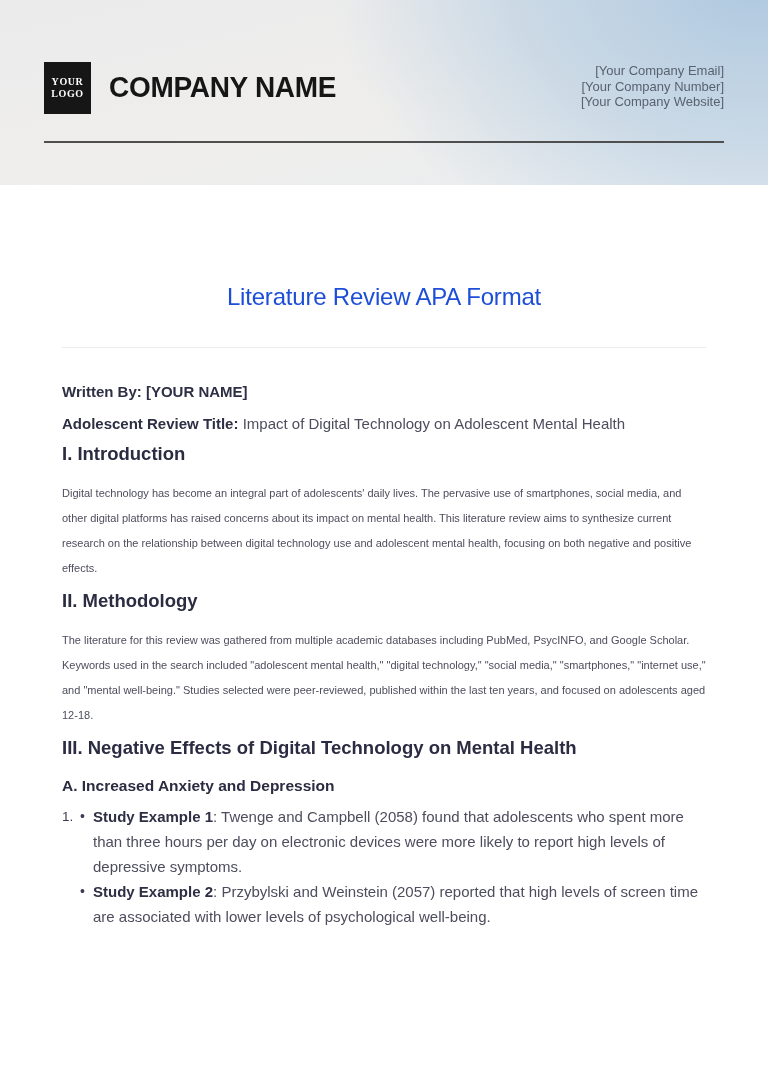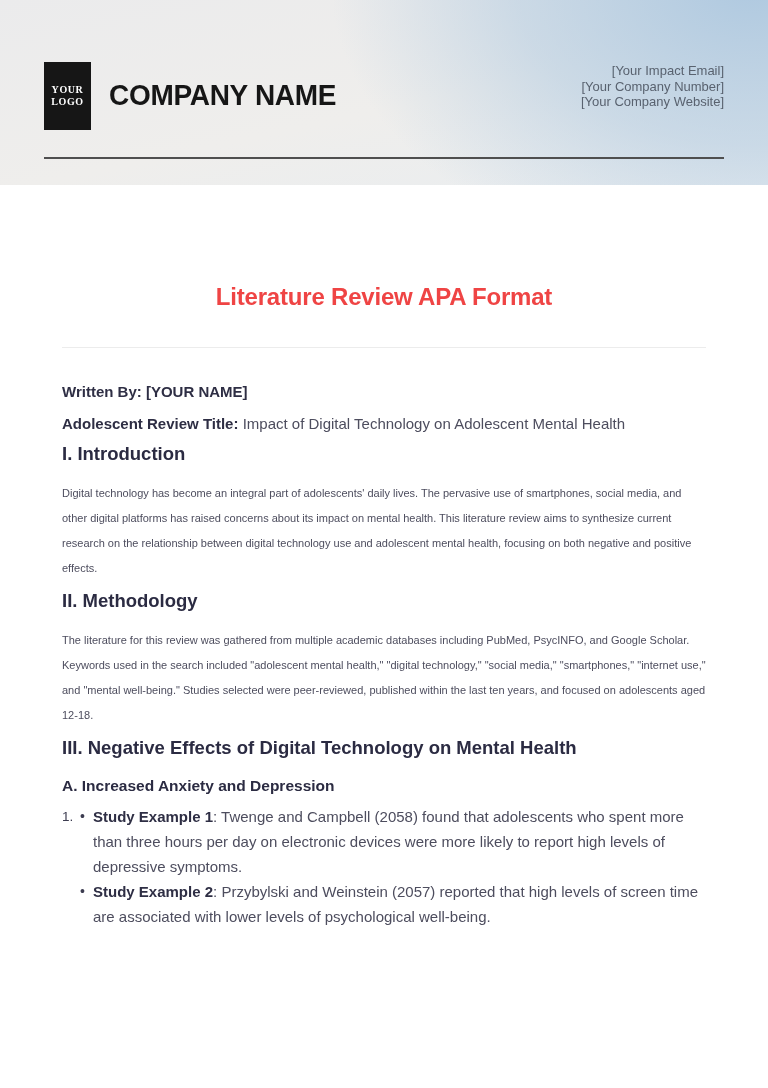--- a/index.html
+++ b/index.html
@@ -12,40 +12,40 @@
   .letterhead {
     height:185px;
     background:
       radial-gradient(ellipse 620px 420px at 98% -8%, #afc9e0 0%, rgba(175,201,224,0.55) 38%, rgba(175,201,224,0) 68%),
       linear-gradient(168deg, #ebebec 0%, #efeeec 55%, #e9edf0 100%);
     padding:62px 44px 0 44px;
   }
   .header-row { display:flex; justify-content:space-between; align-items:flex-start; }
   .brand { display:flex; align-items:center; }
   .logo-box {
-    width:47px; height:68px; background:#161616; color:#ffffff;
+    width:47px; height:52px; background:#161616; color:#ffffff;
     display:flex; flex-direction:column; align-items:center; justify-content:center;
     font-family:"Liberation Serif", serif; font-weight:700; font-size:10px;
     letter-spacing:0.6px; line-height:12px; text-align:center;
   }
   .company-name {
     margin-left:18px; font-size:28px; font-weight:800; color:#161616;
     letter-spacing:-0.3px; transform:scaleY(1.04); white-space:nowrap;
   }
   .contact { text-align:right; font-size:13px; line-height:15.5px; color:#59626f; padding-top:1px; }
   .header-divider {
     margin-top:27px; height:2px;
     border-top:1.6px solid #4f4f4f; border-bottom:1.6px solid #4f4f4f;
   }
 
   
   main { padding:0 62px; color:#4d4d5e; }
   .doc-title {
     margin-top:98px; text-align:center; font-size:24px; line-height:28px;
-    font-weight:700; color:#ef4444; letter-spacing:-0.2px;
+    font-weight:400; color:#1d4ed8; letter-spacing:-0.2px;
   }
   .title-rule { margin-top:36px; border:none; border-top:1px solid #ececec; height:0; }
 
   .meta { font-size:15px; line-height:21px; }
   .meta-written { margin-top:33px; font-weight:700; color:#2e2e44; }
   .meta-review { margin-top:11px; color:#4d4d5e; }
   .meta-review .lbl { font-weight:700; color:#2e2e44; }
 
   h2.section-heading { margin-top:8px; font-size:18.5px; line-height:24px; font-weight:700; color:#2b2b42; }
   h2.first { }
@@ -72,21 +72,21 @@
   <header class="letterhead">
     <div class="header-row">
       <div class="brand">
         <div class="logo-box">
           <span>YOUR</span>
           <span>LOGO</span>
         </div>
         <div class="company-name">COMPANY NAME</div>
       </div>
       <div class="contact">
-        <div>[Your Impact Email]</div>
+        <div>[Your Company Email]</div>
         <div>[Your Company Number]</div>
         <div>[Your Company Website]</div>
       </div>
     </div>
     <div class="header-divider"></div>
   </header>
 
   <main>
 
     <h1 class="doc-title">Literature Review APA Format</h1>

